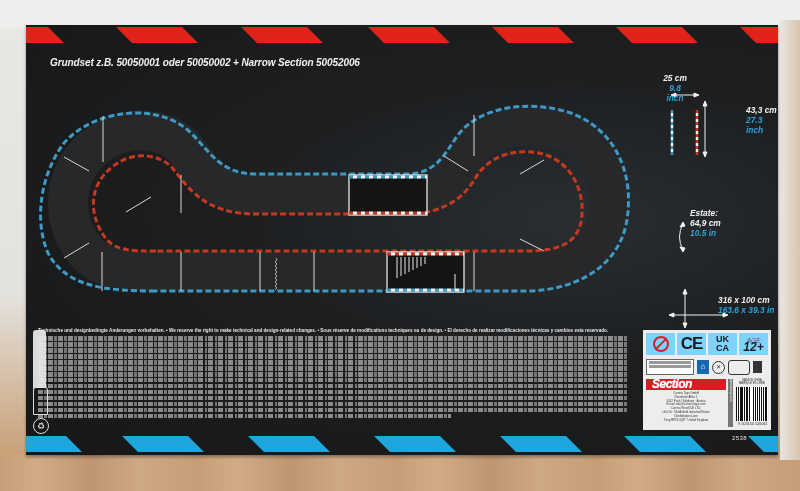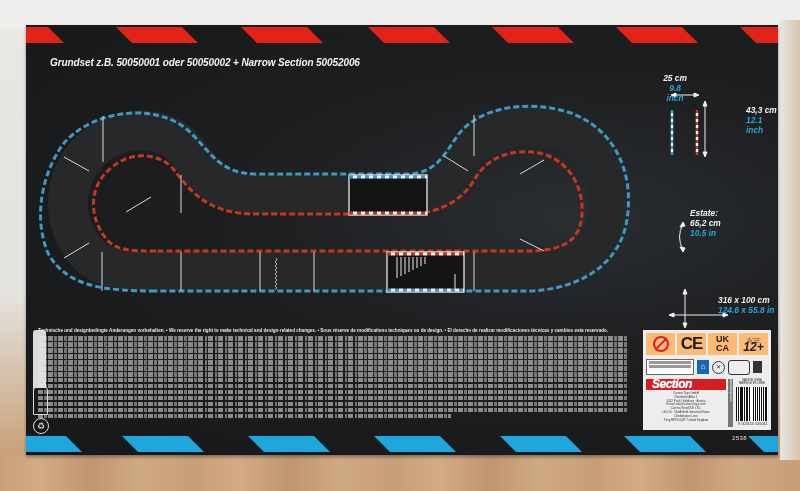--- a/index.html
+++ b/index.html
@@ -44,21 +44,21 @@
   .legal { position: absolute; left: 12px; top: 303px; width: 590px; }
   .legal-head { font-size: 4.6px; color: #e8e8e8; font-weight: bold; white-space: nowrap; overflow: hidden; margin-bottom: 3px; }
   .legal-line { height: 4.6px; margin-bottom: 1.4px; background: repeating-linear-gradient(90deg, rgba(230,230,230,0.55) 0px, rgba(230,230,230,0.55) 5px, transparent 5px, transparent 6.5px, rgba(230,230,230,0.45) 6.5px, rgba(230,230,230,0.45) 9px, transparent 9px, transparent 10px); }
 
   .recycle-panel { position: absolute; left: 7px; top: 305px; width: 13px; height: 68px; background: #d9dadb; border-radius: 3px; }
   .recycle-tail { position: absolute; left: 7px; top: 362px; width: 13px; height: 26px; background: #1a1a1a; border: 1px solid #d9dadb; border-radius: 0 0 3px 3px; color: #ddd; font-size: 3px; writing-mode: vertical-rl; transform: rotate(180deg); text-align: center; }
   .triman { position: absolute; left: 7px; top: 393px; width: 14px; height: 14px; border-radius: 50%; border: 1.3px solid #ddd; color: #ddd; font-size: 9px; line-height: 14px; text-align: center; }
 
   .label-panel { position: absolute; left: 617px; top: 305px; width: 128px; height: 100px; background: #ededed; }
   .lp-row1 { position: absolute; left: 3px; top: 3px; width: 122px; height: 22px; display: flex; gap: 2px; }
-  .lp-cell { background: #fdba74; flex: 1; display: flex; align-items: center; justify-content: center; color: #1c1c1c; }
+  .lp-cell { background: #7dd3fc; flex: 1; display: flex; align-items: center; justify-content: center; color: #1c1c1c; }
   .no-small { width: 16px; height: 16px; border-radius: 50%; border: 2px solid #d3202a; position: relative; box-sizing: border-box; }
   .no-small::after { content: ""; position: absolute; left: 5px; top: -2px; width: 2px; height: 16px; background: #d3202a; transform: rotate(45deg); }
   .ce { font-size: 17px; font-weight: bold; letter-spacing: -1px; }
   .ukca { font-size: 9px; font-weight: bold; line-height: 9px; text-align: right; }
   .age { font-size: 6.5px; font-style: italic; line-height: 7px; text-align: center; color: #555; }
   .age b { font-size: 12px; color: #1c1c1c; font-style: italic; }
   .lp-row2 { position: absolute; left: 3px; top: 27px; width: 122px; height: 20px; display: flex; align-items: center; gap: 3px; }
   .mini-table { width: 46px; height: 14px; border: 1px solid #666; background: #fff; }
   .mini-table div { height: 3px; margin: 1px 2px; background: #999; }
   .blue-ico { width: 12px; height: 14px; background: #1668b3; color: #fff; font-size: 8px; text-align: center; line-height: 14px; }
@@ -202,30 +202,30 @@
       <polygon points="659,303 657,298 661,298"></polygon>
     </g>
   </svg>
 
   <div class="dim" style="left:634px; top:48px; text-align:center; width:30px;">
     <div class="w">25 cm</div>
     <div class="b">9.8 inch</div>
   </div>
   <div class="dim" style="left:720px; top:80px;">
     <div class="w">43,3 cm</div>
-    <div class="b">12.1 inch</div>
+    <div class="b">27.3 inch</div>
   </div>
   <div class="dim" style="left:664px; top:183px;">
     <div class="w">Estate:</div>
-    <div class="w">65,2 cm</div>
+    <div class="w">64,9 cm</div>
     <div class="b">10.5 in</div>
   </div>
   <div class="dim" style="left:692px; top:270px;">
     <div class="w">316  x 100 cm</div>
-    <div class="b">124.6  x 55.8 in</div>
+    <div class="b">163.6  x 39.3 in</div>
   </div>
 
   <div class="recycle-panel"></div>
   <div class="recycle-tail"></div>
   <div class="triman">♻</div>
 
   <div class="legal">
     <div class="legal-head">Technische und designbedingte Änderungen vorbehalten. • We reserve the right to make technical and design-related changes. • Sous réserve de modifications techniques ou de design. • El derecho de realizar modificaciones técnicas y cambios esta reservado.</div>
     <div class="legal-line"></div>
     <div class="legal-line"></div>

